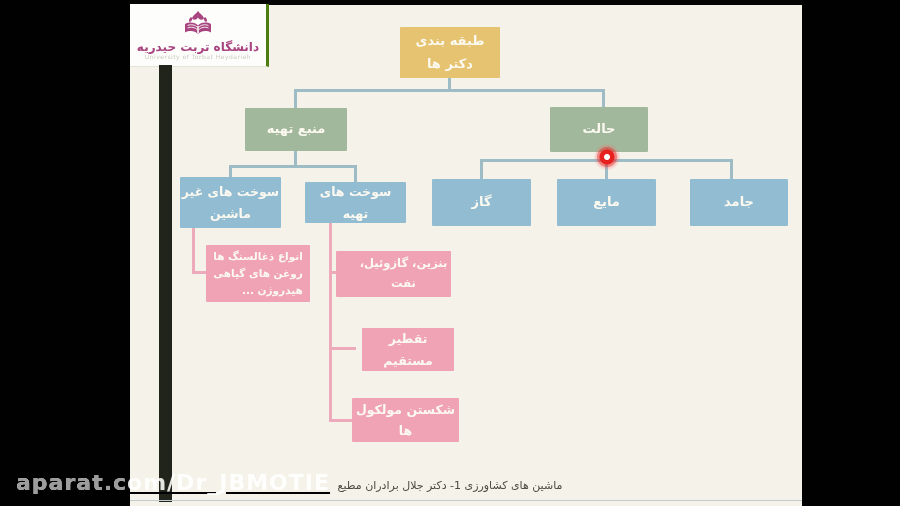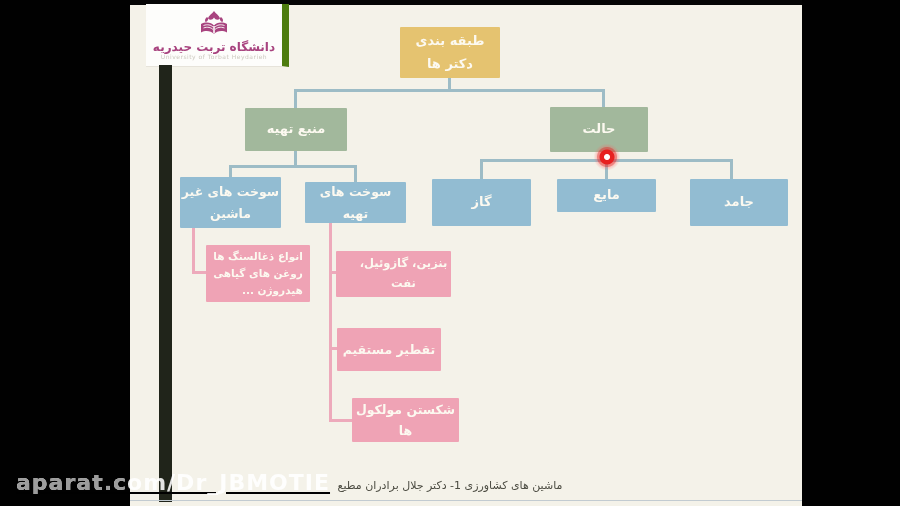--- a/index.html
+++ b/index.html
@@ -1,22 +1,22 @@
 <!DOCTYPE html>
 <html lang="fa"><head>
 <meta charset="utf-8">
 <style>
   html,body{margin:0;padding:0;}
   body{font-family:"DejaVu Sans","Liberation Sans",sans-serif;}
   #stage{position:relative;width:900px;height:506px;background:#010101;overflow:hidden;}
   .content{position:absolute;left:130px;top:0;width:672px;height:506px;background:#f4f2e9;}
   .top-strip{position:absolute;left:130px;top:0;width:672px;height:5px;background:#050505;}
   .logo-box{position:absolute;left:130px;top:4px;width:136px;height:62px;background:#fdfdfb;
-    border-right:7px solid #4d7c0f;border-bottom:1px solid #e6e3da;
-    display:flex;flex-direction:column;align-items:center;justify-content:center;gap:1px;margin-left:16px;}
+    border-right:3px solid #4d7c0f;border-bottom:1px solid #e6e3da;
+    display:flex;flex-direction:column;align-items:center;justify-content:center;gap:1px;}
   .logo-title{color:#a8447f;font-size:12px;font-weight:bold;direction:rtl;line-height:1;}
   .logo-sub{color:#ccc9bf;font-size:6px;letter-spacing:.5px;line-height:1;}
   .dark-bar{position:absolute;left:159px;top:65px;width:13px;height:437px;background:#20241a;}
   .bottom-rule{position:absolute;left:130px;top:500px;width:672px;height:1px;background:#c2cbd1;}
 
   .node{position:absolute;display:flex;align-items:center;justify-content:center;text-align:center;
     color:#fcf9f0;font-weight:bold;font-size:13px;direction:rtl;line-height:1.7;border-radius:1px;}
   .yellow{background:#e5c370;}
   .green{background:#a2b89c;}
   .blue{background:#92bcd2;}
@@ -87,28 +87,28 @@
   <div class="ch cp" style="left:329px;top:419px;width:24px;height:3px;"></div>
 
   <div class="node yellow" style="left:400px;top:27px;width:100px;height:51px;">طبقه بندی دکتر ها</div>
 
   <div class="node green" style="left:245px;top:108px;width:102px;height:43px;">منبع تهیه</div>
   <div class="node green" style="left:550px;top:107px;width:98px;height:45px;">حالت</div>
 
   <div class="node blue" style="left:180px;top:177px;width:101px;height:51px;font-size:12.5px;">سوخت های غیر ماشین</div>
   <div class="node blue" style="left:305px;top:182px;width:101px;height:41px;font-size:12.5px;">سوخت های تهیه</div>
   <div class="node blue" style="left:432px;top:179px;width:99px;height:47px;">گاز</div>
-  <div class="node blue" style="left:557px;top:179px;width:99px;height:33px;">مایع</div>
+  <div class="node blue" style="left:557px;top:179px;width:99px;height:47px;">مایع</div>
   <div class="node blue" style="left:682px;top:179px;width:98px;height:47px;margin-left:8px;">جامد</div>
 
   <div class="node pink pre" style="left:206px;top:245px;width:104px;height:57px;font-size:10.5px;line-height:1.65;text-align:right;">انواع ذغالسنگ ها
 روغن های گیاهی
 هیدروژن ...</div>
   <div class="node pink" style="left:336px;top:251px;width:95px;height:46px;font-size:11.5px;padding-left:20px;">بنزین، گازوئیل، نفت</div>
-  <div class="node pink" style="left:337px;top:328px;width:104px;height:43px;font-size:12.5px;">تقطیر مستقیم</div>
+  <div class="node pink" style="left:362px;top:328px;width:92px;height:43px;font-size:12.5px;">تقطیر مستقیم</div>
   <div class="node pink" style="left:352px;top:398px;width:107px;height:44px;font-size:12.5px;">شکستن مولکول ها</div>
 
   <div class="red-dot"></div>
 
   <div class="caption">ماشین های کشاورزی 1- دکتر جلال برادران مطیع</div>
   <div class="bottom-rule"></div>
 
   <div class="watermark">
     <span class="wm-light">aparat.com/Dr_JBMOTIE</span>
     <span class="wm-dark">aparat.com/Dr_JBMOTIE</span>

